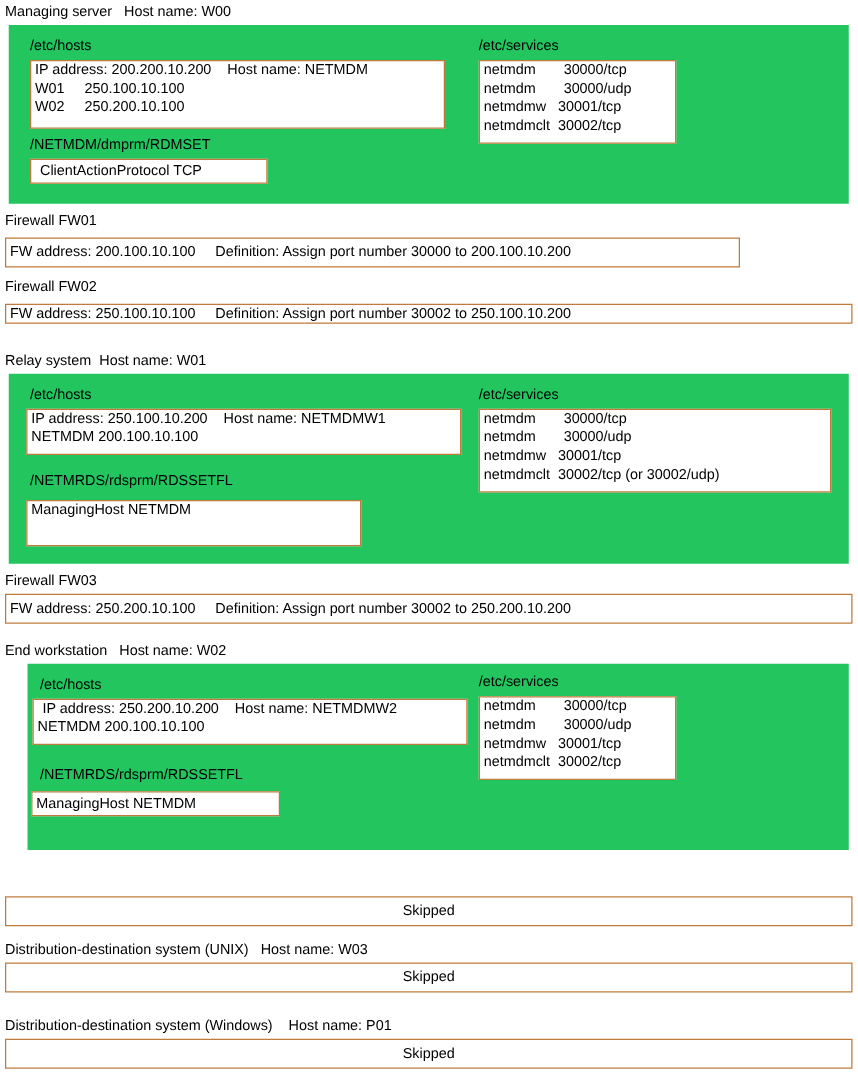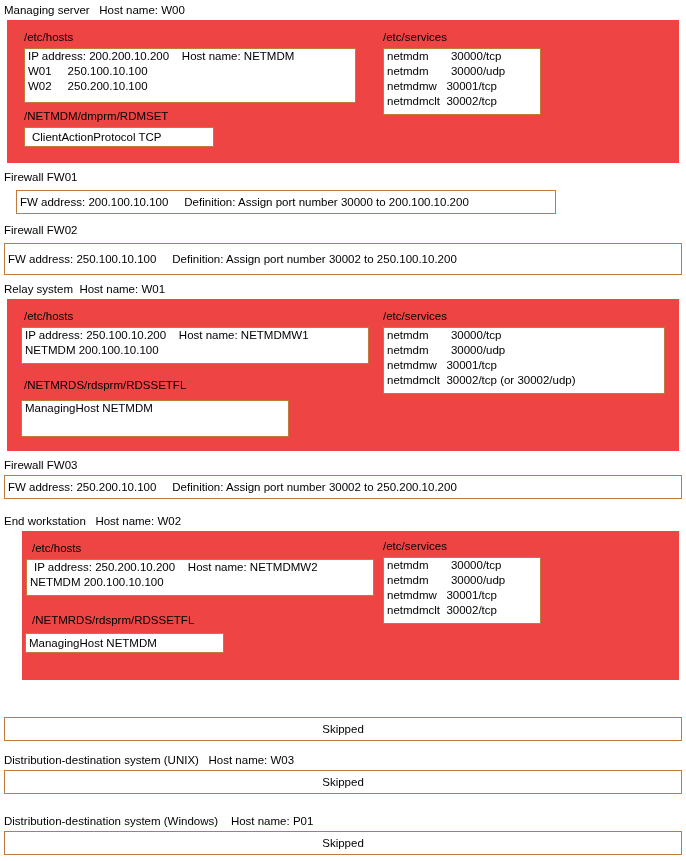--- a/index.html
+++ b/index.html
@@ -28,21 +28,21 @@
     position: absolute;
     white-space: pre;
     font-size: 11.5px;
     line-height: 13px;
     color: #000;
   }
 
   
   .panel {
     position: absolute;
-    background: #ef4444;
+    background: #22c55e;
     box-sizing: border-box;
   }
 
   
   .box {
     position: absolute;
     box-sizing: border-box;
     background: #ffffff;
     border: 1px solid #C07B3C;
   }
@@ -113,27 +113,27 @@
     <div class="box" style="left:376px; top:28px; width:158px; height:67px;">
       <div class="line">netmdm       30000/tcp</div>
       <div class="line">netmdm       30000/udp</div>
       <div class="line">netmdmw   30001/tcp</div>
       <div class="line">netmdmclt  30002/tcp</div>
     </div>
   </div>
 
   <div class="sec-title" style="left:4px; top:171px;">Firewall FW01</div>
 
-  <div class="strip" style="left:16px; top:190px; width:540px; height:24px;">
+  <div class="strip" style="left:4px; top:190px; width:588px; height:24px;">
     <div class="strip-text">FW address: 200.100.10.100     Definition: Assign port number 30000 to 200.100.10.200</div>
   </div>
 
   <div class="sec-title" style="left:4px; top:224px;">Firewall FW02</div>
 
-  <div class="strip" style="left:4px; top:243px; width:678px; height:32px;">
+  <div class="strip" style="left:4px; top:243px; width:678px; height:16px;">
     <div class="strip-text">FW address: 250.100.10.100     Definition: Assign port number 30002 to 250.100.10.200</div>
   </div>
 
   <div class="sec-title" style="left:4px; top:283px;">Relay system  Host name: W01</div>
 
   <div class="panel" style="left:7px; top:299px; width:672px; height:152px;">
 
     <div class="box-label" style="left:17px; top:11px;">/etc/hosts</div>
 
     <div class="box" style="left:14px; top:28px; width:348px; height:37px;">

